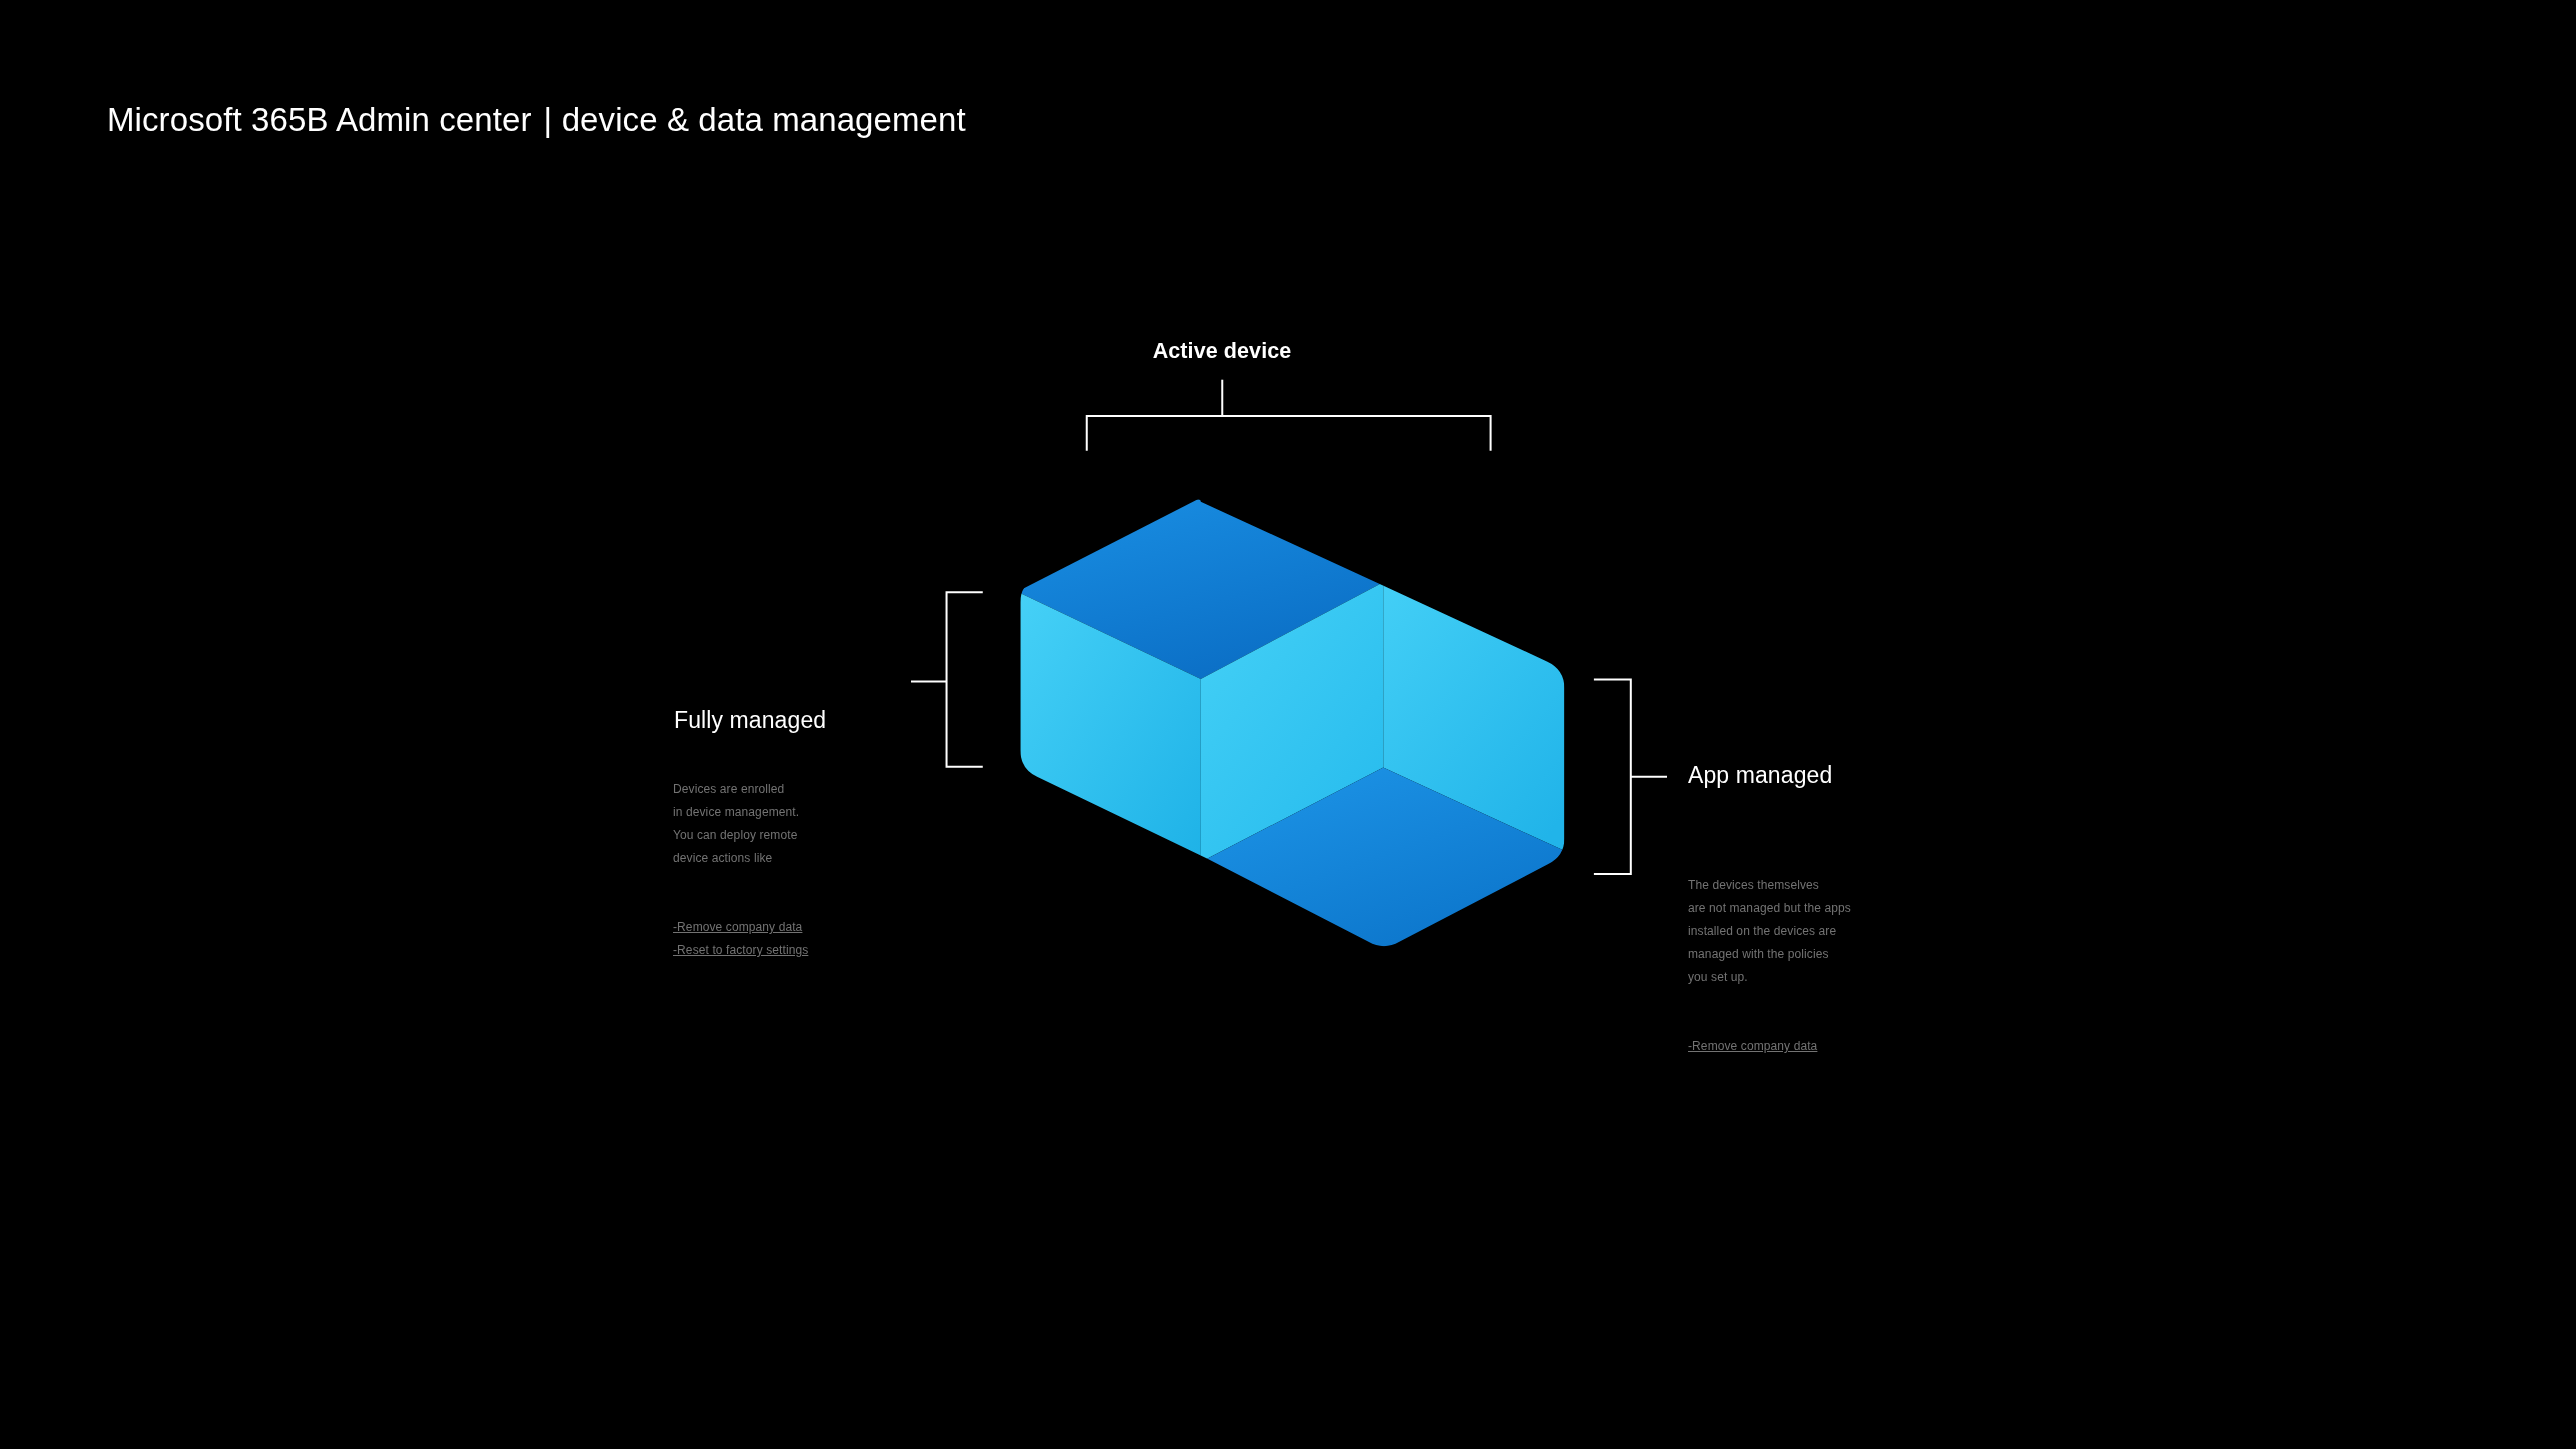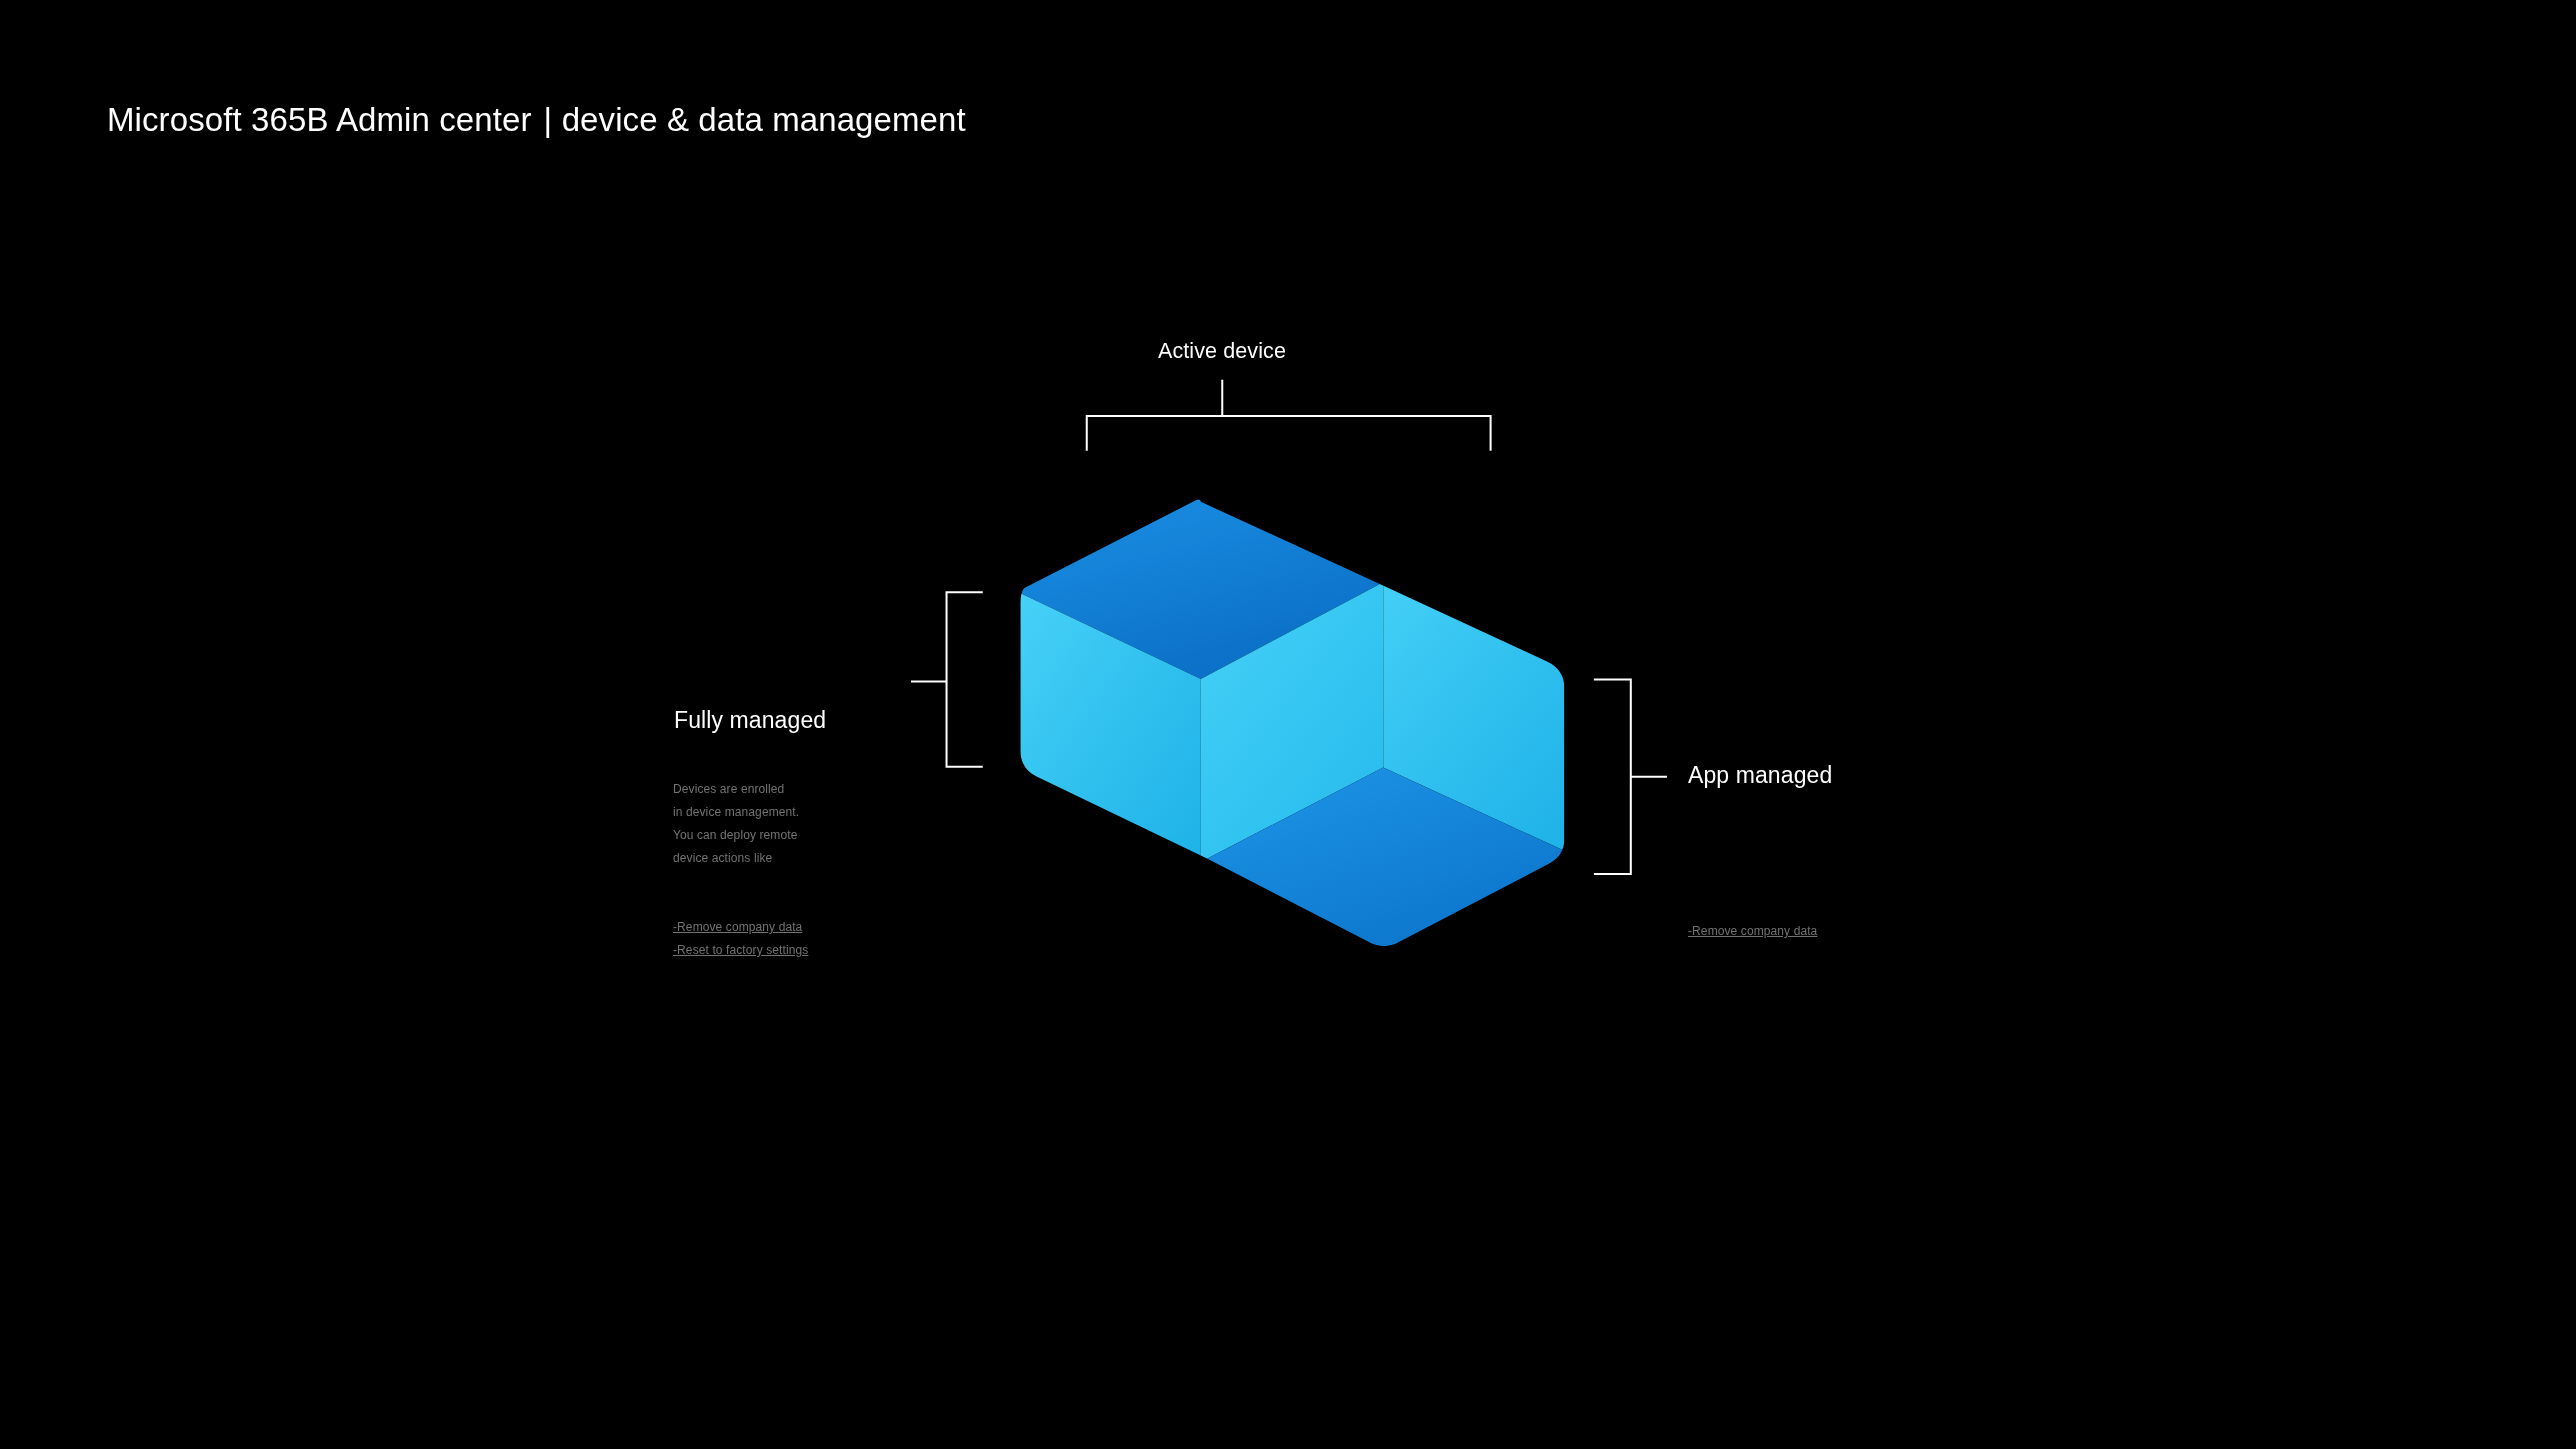--- a/index.html
+++ b/index.html
@@ -43,21 +43,21 @@
   
   .label {
     position:absolute;
     color:#ffffff;
     white-space:nowrap;
   }
   .label-active {
     left:1222px; top:339px;
     transform:translateX(-50%);
     font-size:21.5px;
-    font-weight:400;
+    font-weight:700;
     letter-spacing:0.1px;
   }
   .label-fully {
     left:674px; top:667px;
     font-size:23px;
     font-weight:400;
     letter-spacing:0.1px;
     margin-top:40px;
   }
   .label-app {
@@ -175,18 +175,23 @@
 You can deploy remote
 device actions like</span>
     <span class="gap"></span>
     <span class="bullets">-Remove company data
 -Reset to factory settings</span>
   </div>
 
   <div class="label label-app">App managed</div>
 
   <div class="body-block body-right">
+    <span>The devices themselves
+are not managed but the apps
+installed on the devices are
+managed with the policies
+you set up.</span>
     <span class="gap"></span>
     <span class="bullets">-Remove company data</span>
   </div>
 
 </div>
 
 
 </body></html>

